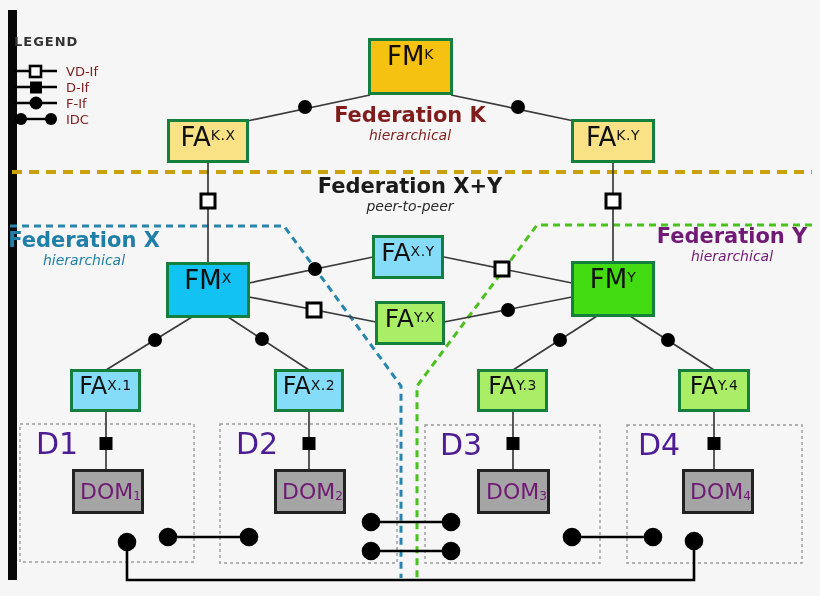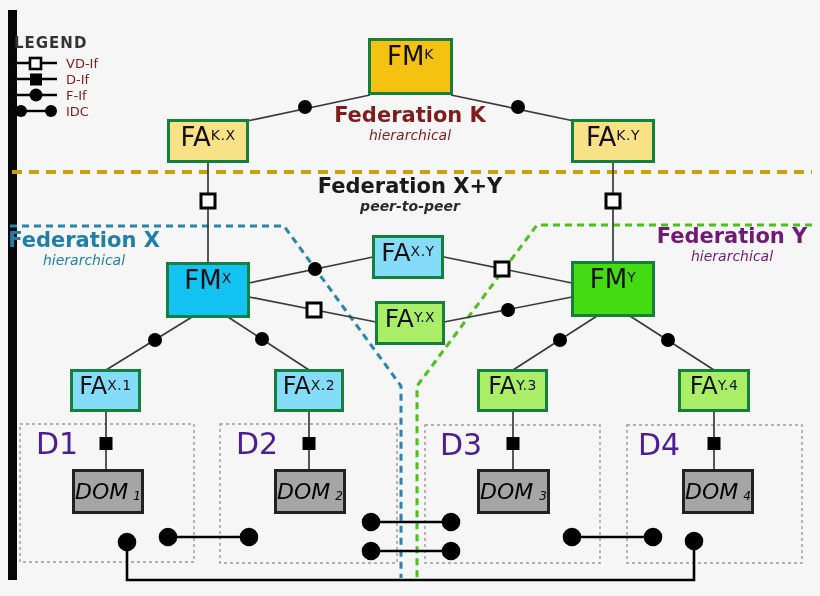--- a/index.html
+++ b/index.html
@@ -6,51 +6,51 @@
   .stage{
     position:relative;width:820px;height:596px;overflow:hidden;
     background:#f6f6f6;
     font-family:"DejaVu Sans","Liberation Sans",sans-serif;
     color:#111;
   }
   .wires{position:absolute;left:0;top:0;width:820px;height:596px;}
 
   
   .legend{position:absolute;left:14px;top:34px;width:130px;}
-  .legend-title{font-weight:bold;font-size:15px;color:#333;letter-spacing:1px;margin-bottom:3px;}
+  .legend-title{font-weight:bold;font-size:13px;color:#333;letter-spacing:1px;margin-bottom:14px;}
   .legend-row{display:flex;align-items:center;height:16px;color:#7f1d1d;font-size:13px;}
   .legend-sym{width:44px;height:16px;margin-right:8px;flex:0 0 auto;}
 
   
   .region{position:absolute;text-align:center;line-height:1.15;}
   .region .r-title{font-weight:bold;font-size:21px;}
   .region .r-sub{font-style:italic;font-size:14px;}
   .reg-k{left:310px;top:103px;width:200px;color:#7f1d1d;}
   .reg-xy{left:300px;top:174px;width:220px;color:#1a1a1a;}
-  .reg-xy .r-sub{color:#2a2a2a;font-weight:bold;}
+  .reg-xy .r-sub{color:#2a2a2a;}
   .reg-x{left:8px;top:228px;width:152px;color:#1f7fa8;}
   .reg-y{left:656px;top:224px;width:152px;color:#701a75;}
 
   
   .node{
     position:absolute;box-sizing:border-box;border:3px solid #15803d;
     display:flex;align-items:flex-start;justify-content:center;
     font-size:26px;color:#101010;
   }
   .node .sub{font-size:14px;position:relative;top:5px;letter-spacing:0.5px;}
   .fill-fmk{background:#f5c211;}
   .fill-fak{background:#f9e285;}
   .fill-fmx{background:#12c2f2;}
   .fill-fax{background:#85dcf8;}
   .fill-fmy{background:#43dc12;}
   .fill-fay{background:#aaed66;}
   .dom{
     position:absolute;box-sizing:border-box;border:3px solid #222;
-    background:#a5a5a5;display:flex;align-items:center;justify-content:space-between;
-    font-size:22px;color:#000000;font-style:italic;
+    background:#a5a5a5;display:flex;align-items:center;justify-content:flex-end;
+    font-size:22px;color:#701a75;
   }
   .dom .sub{font-size:12px;position:relative;top:4px;}
 
   .n-fmk{left:368px;top:38px;width:85px;height:57px;}
   .n-fakx{left:167px;top:119px;width:82px;height:44px;}
   .n-faky{left:571px;top:119px;width:84px;height:44px;}
   .n-fmx{left:166px;top:262px;width:84px;height:56px;}
   .n-fmy{left:571px;top:261px;width:84px;height:56px;}
   .n-faxy{left:372px;top:235px;width:72px;height:44px;font-size:25px;}
   .n-fayx{left:375px;top:301px;width:70px;height:44px;font-size:25px;}

